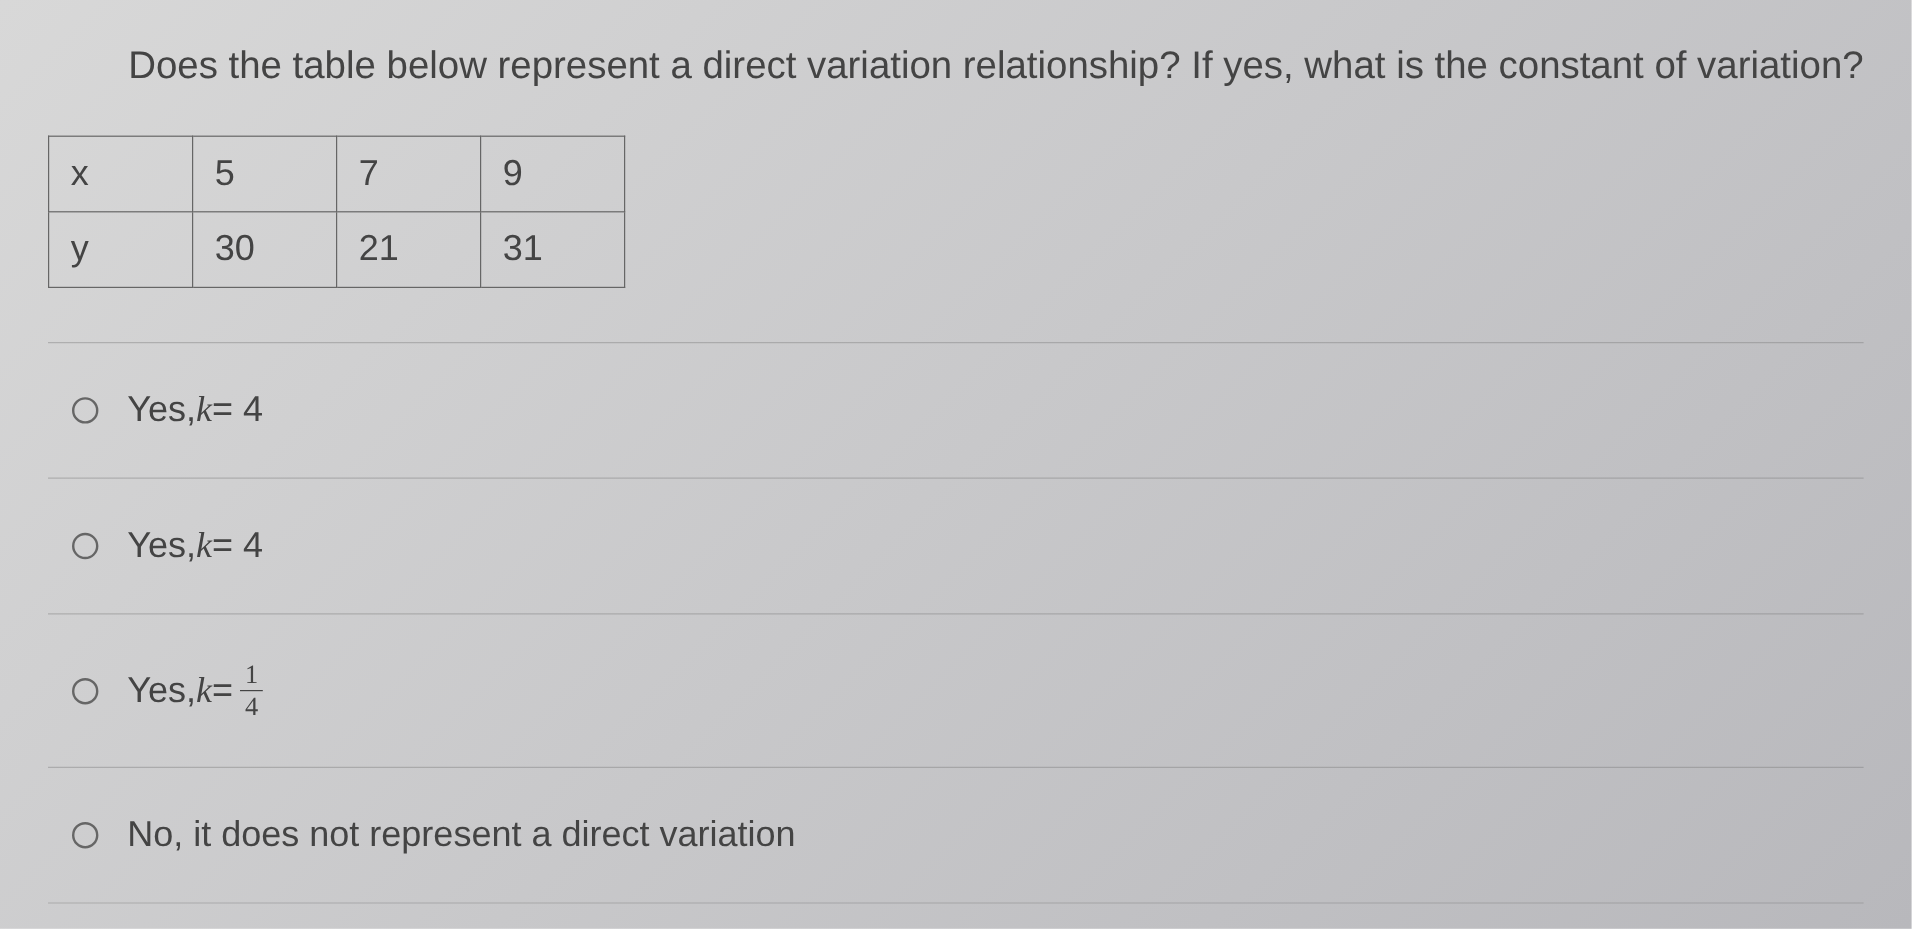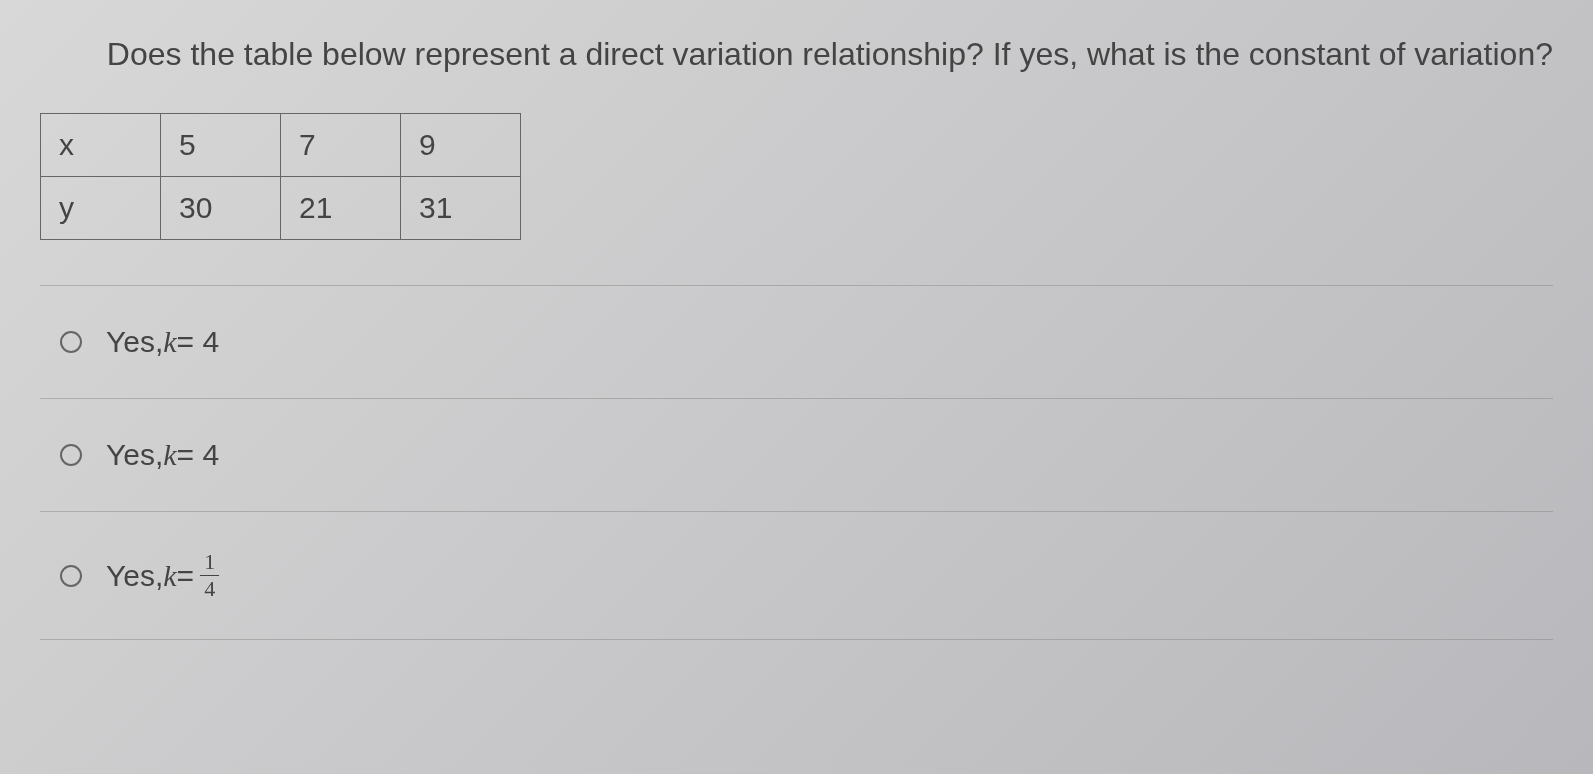--- a/index.html
+++ b/index.html
@@ -133,14 +133,18 @@
       <span>Yes, </span>
       <span class="math-var">k</span>
       <span> = </span>
       <span class="fraction">
         <span class="num">1</span>
         <span class="den">4</span>
       </span>
     </span>
   </div>
 
+  <div class="option-row">
+    <span class="radio"></span>
+    <span class="option-label">No, it does not represent a direct variation</span>
+  </div>
 
 </div>
 
 </body></html>

